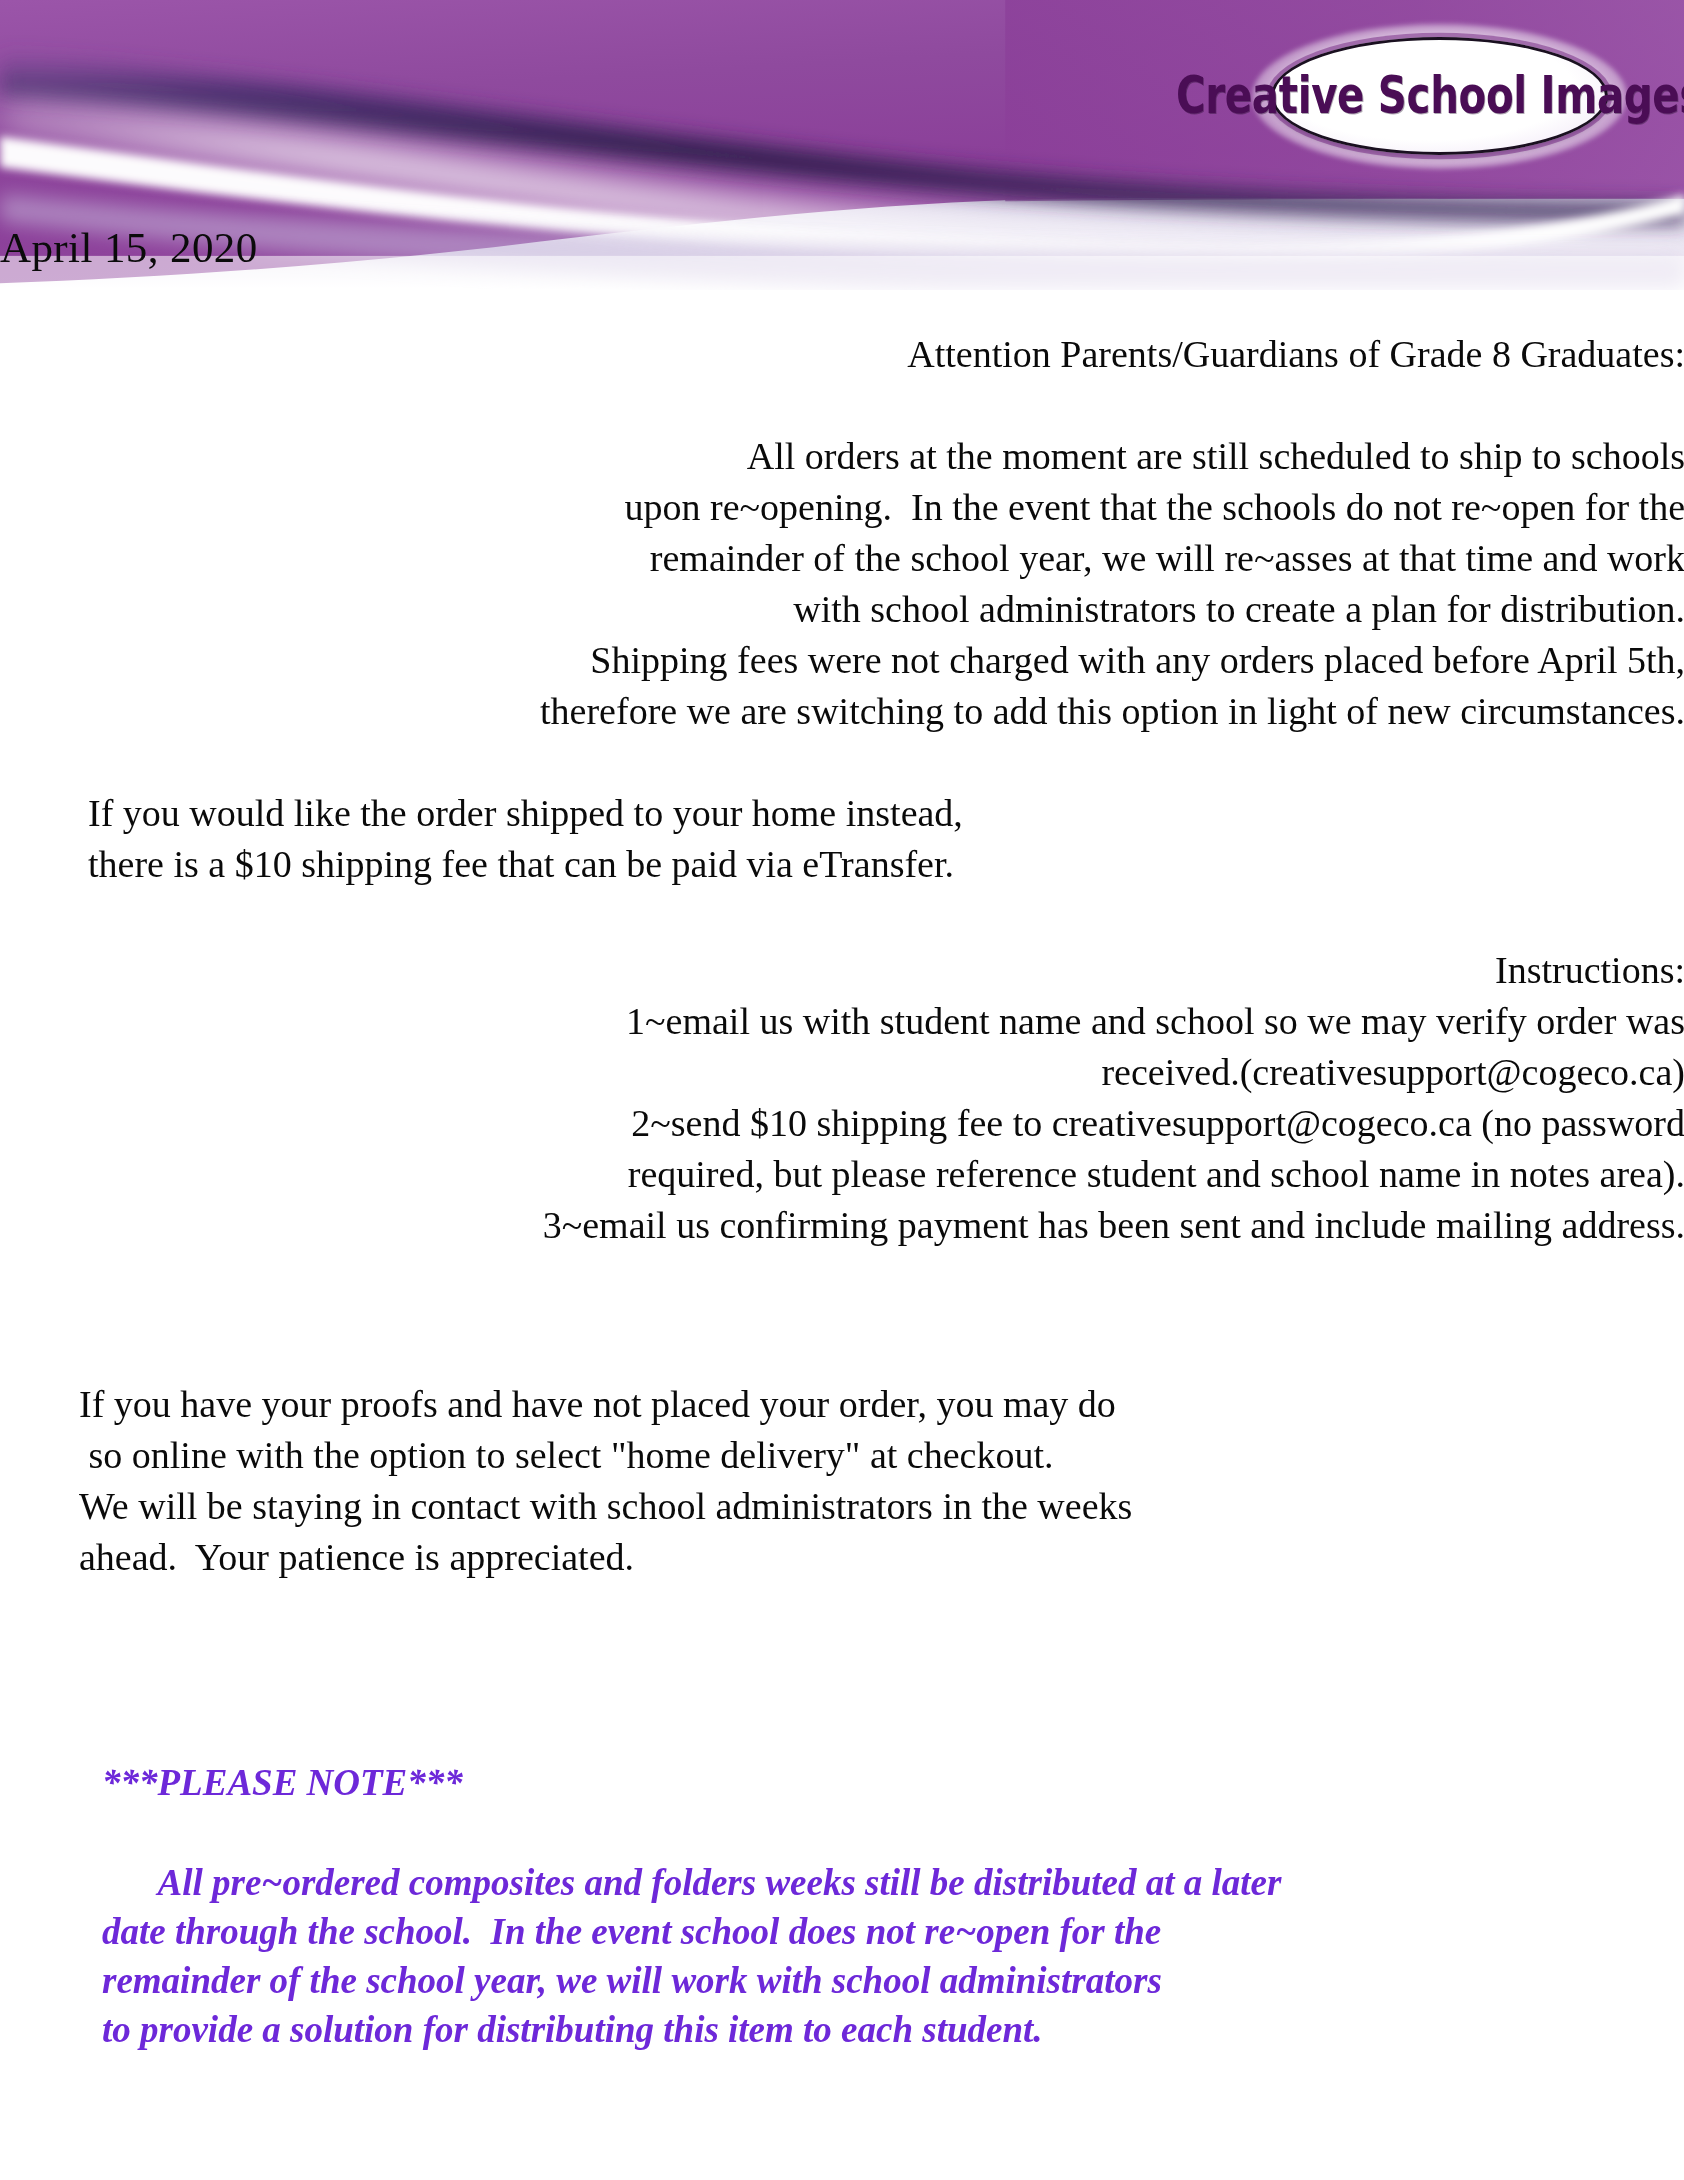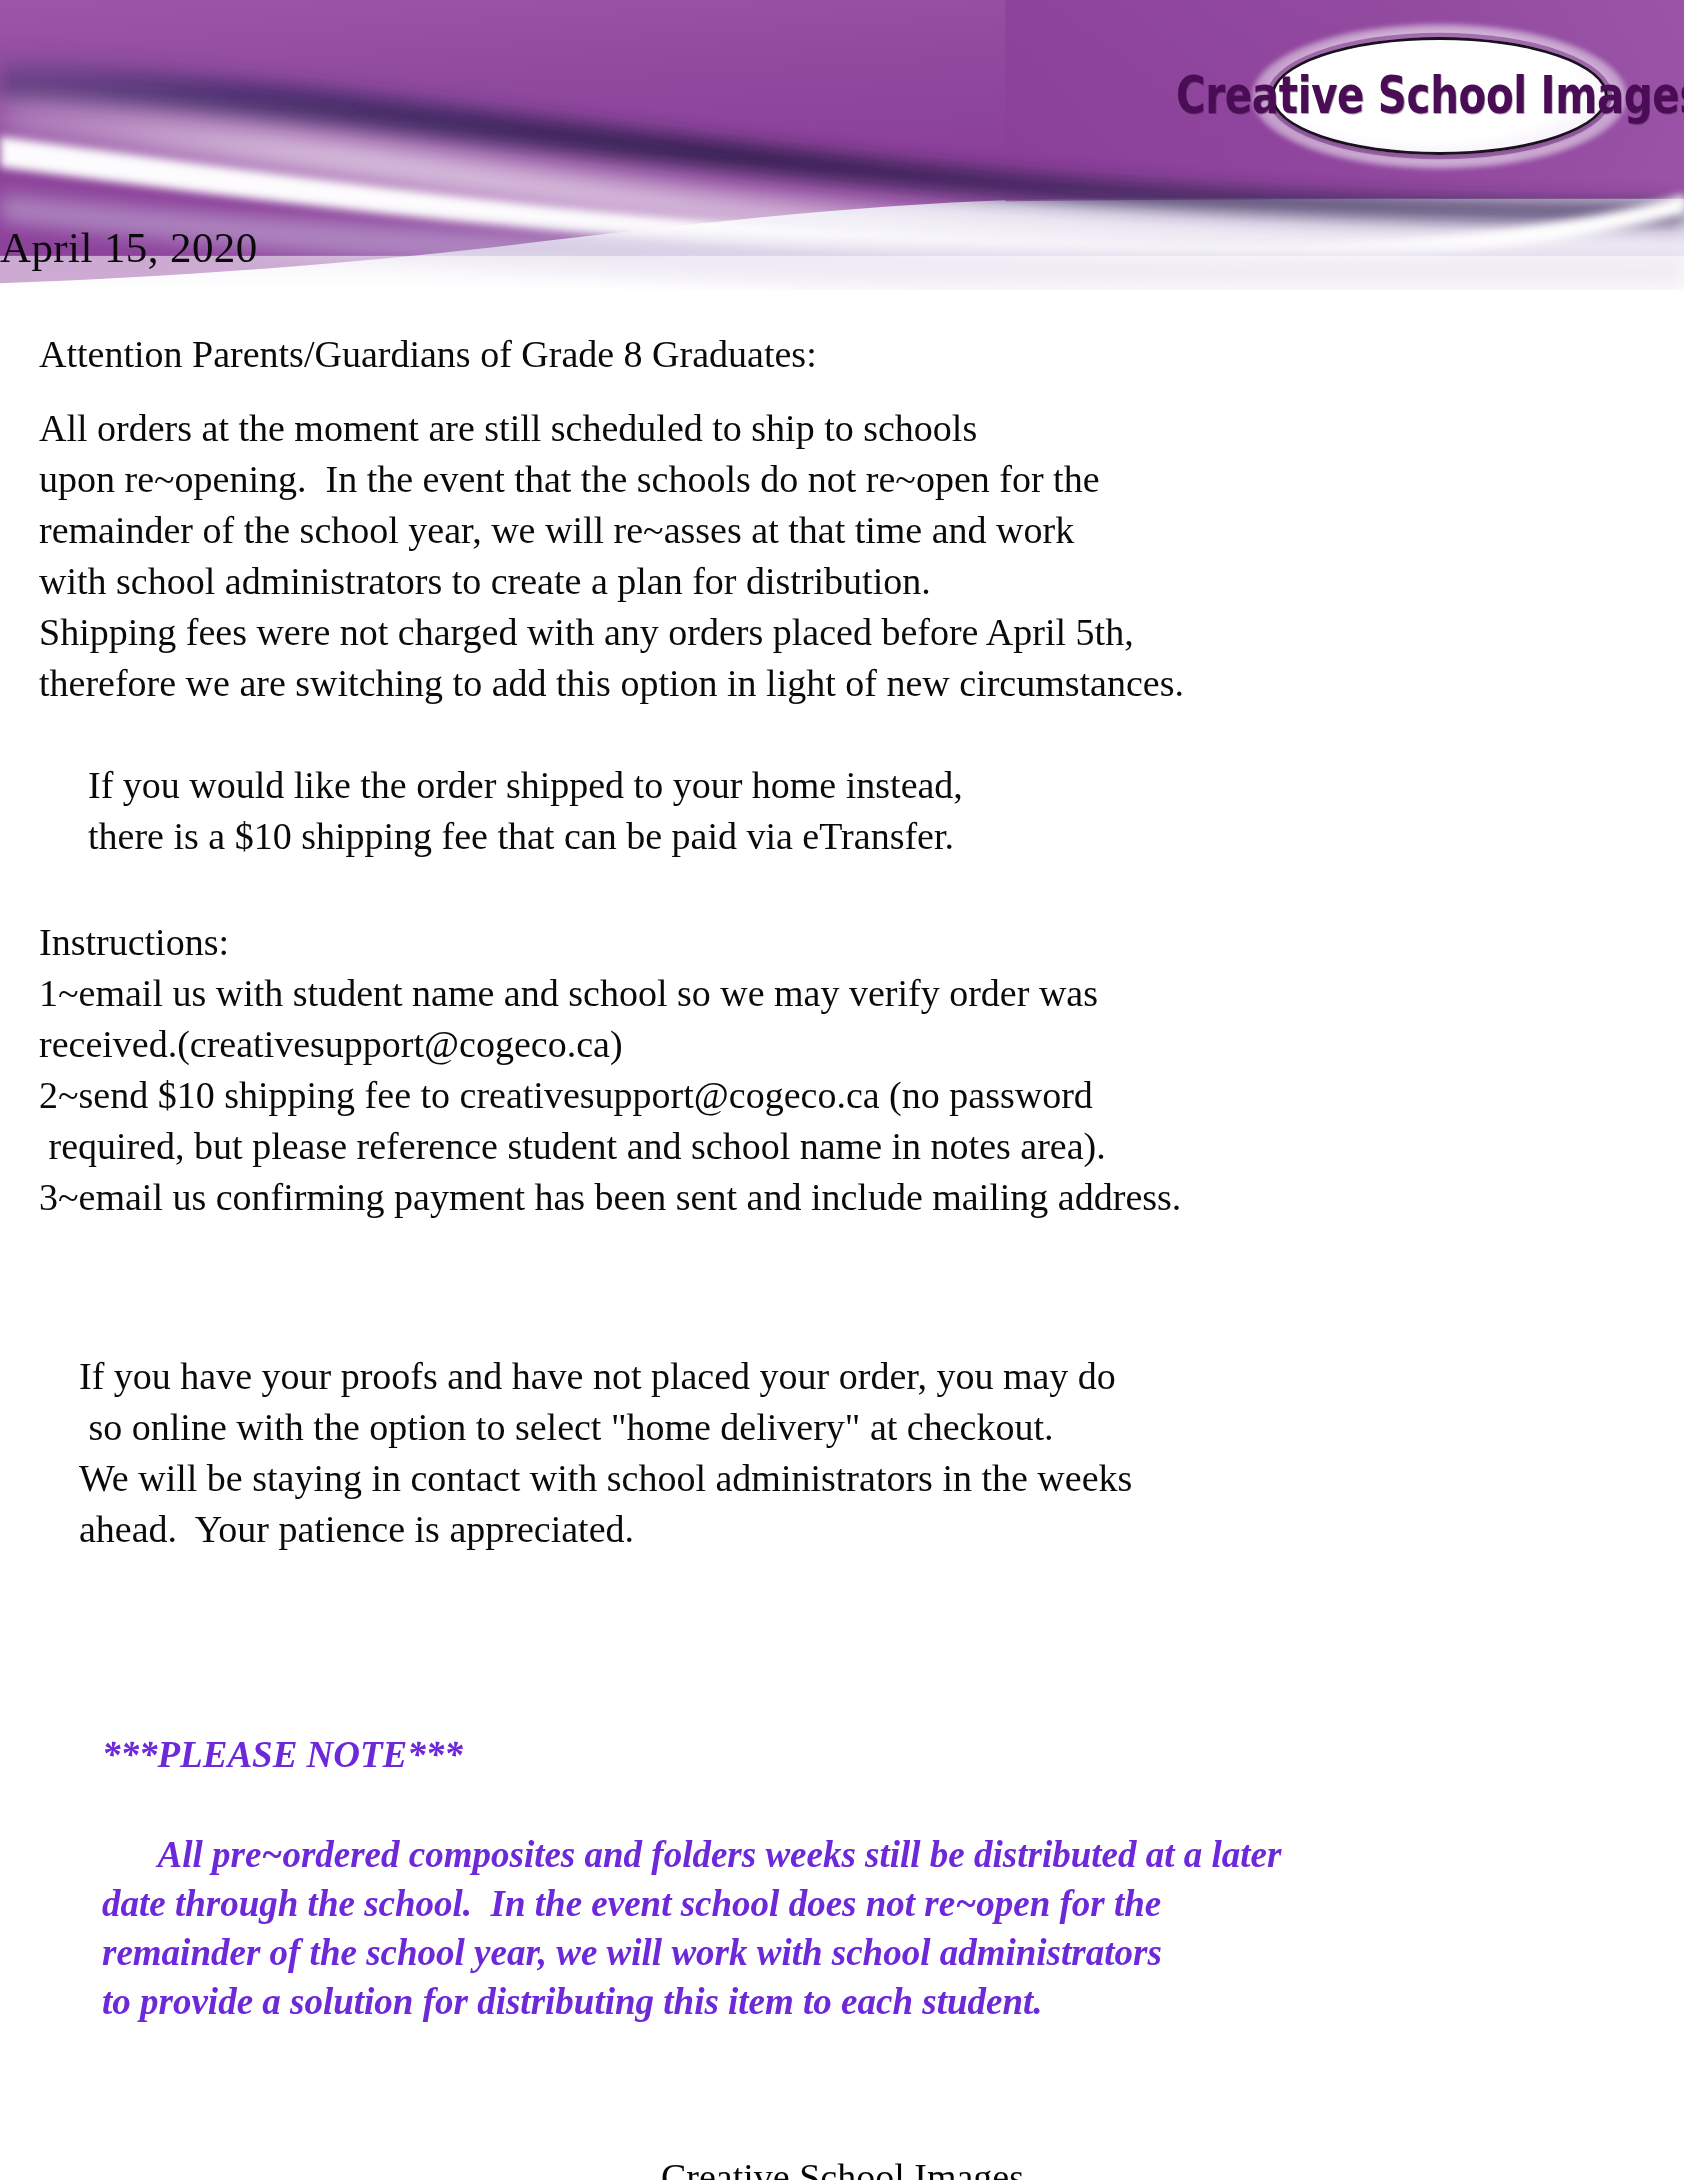--- a/index.html
+++ b/index.html
@@ -119,29 +119,30 @@
     color: #0a0a0a;
     white-space: pre-wrap;
   }
 
   .block {
     margin: 0;
     padding: 0;
   }
 
   .pad-left {
-    padding-left: 39px;
+    padding-left: 76px;
+    text-align: right;
   }
 
   .salutation {
     margin-top: 39px;
   }
 
   .para-orders {
-    margin-top: 23px;
+    margin-top: 51px;
   }
 
   .para-home {
     margin-top: 51px;
     padding-left: 88px;
   }
 
   .para-instructions {
     margin-top: 55px;
   }

